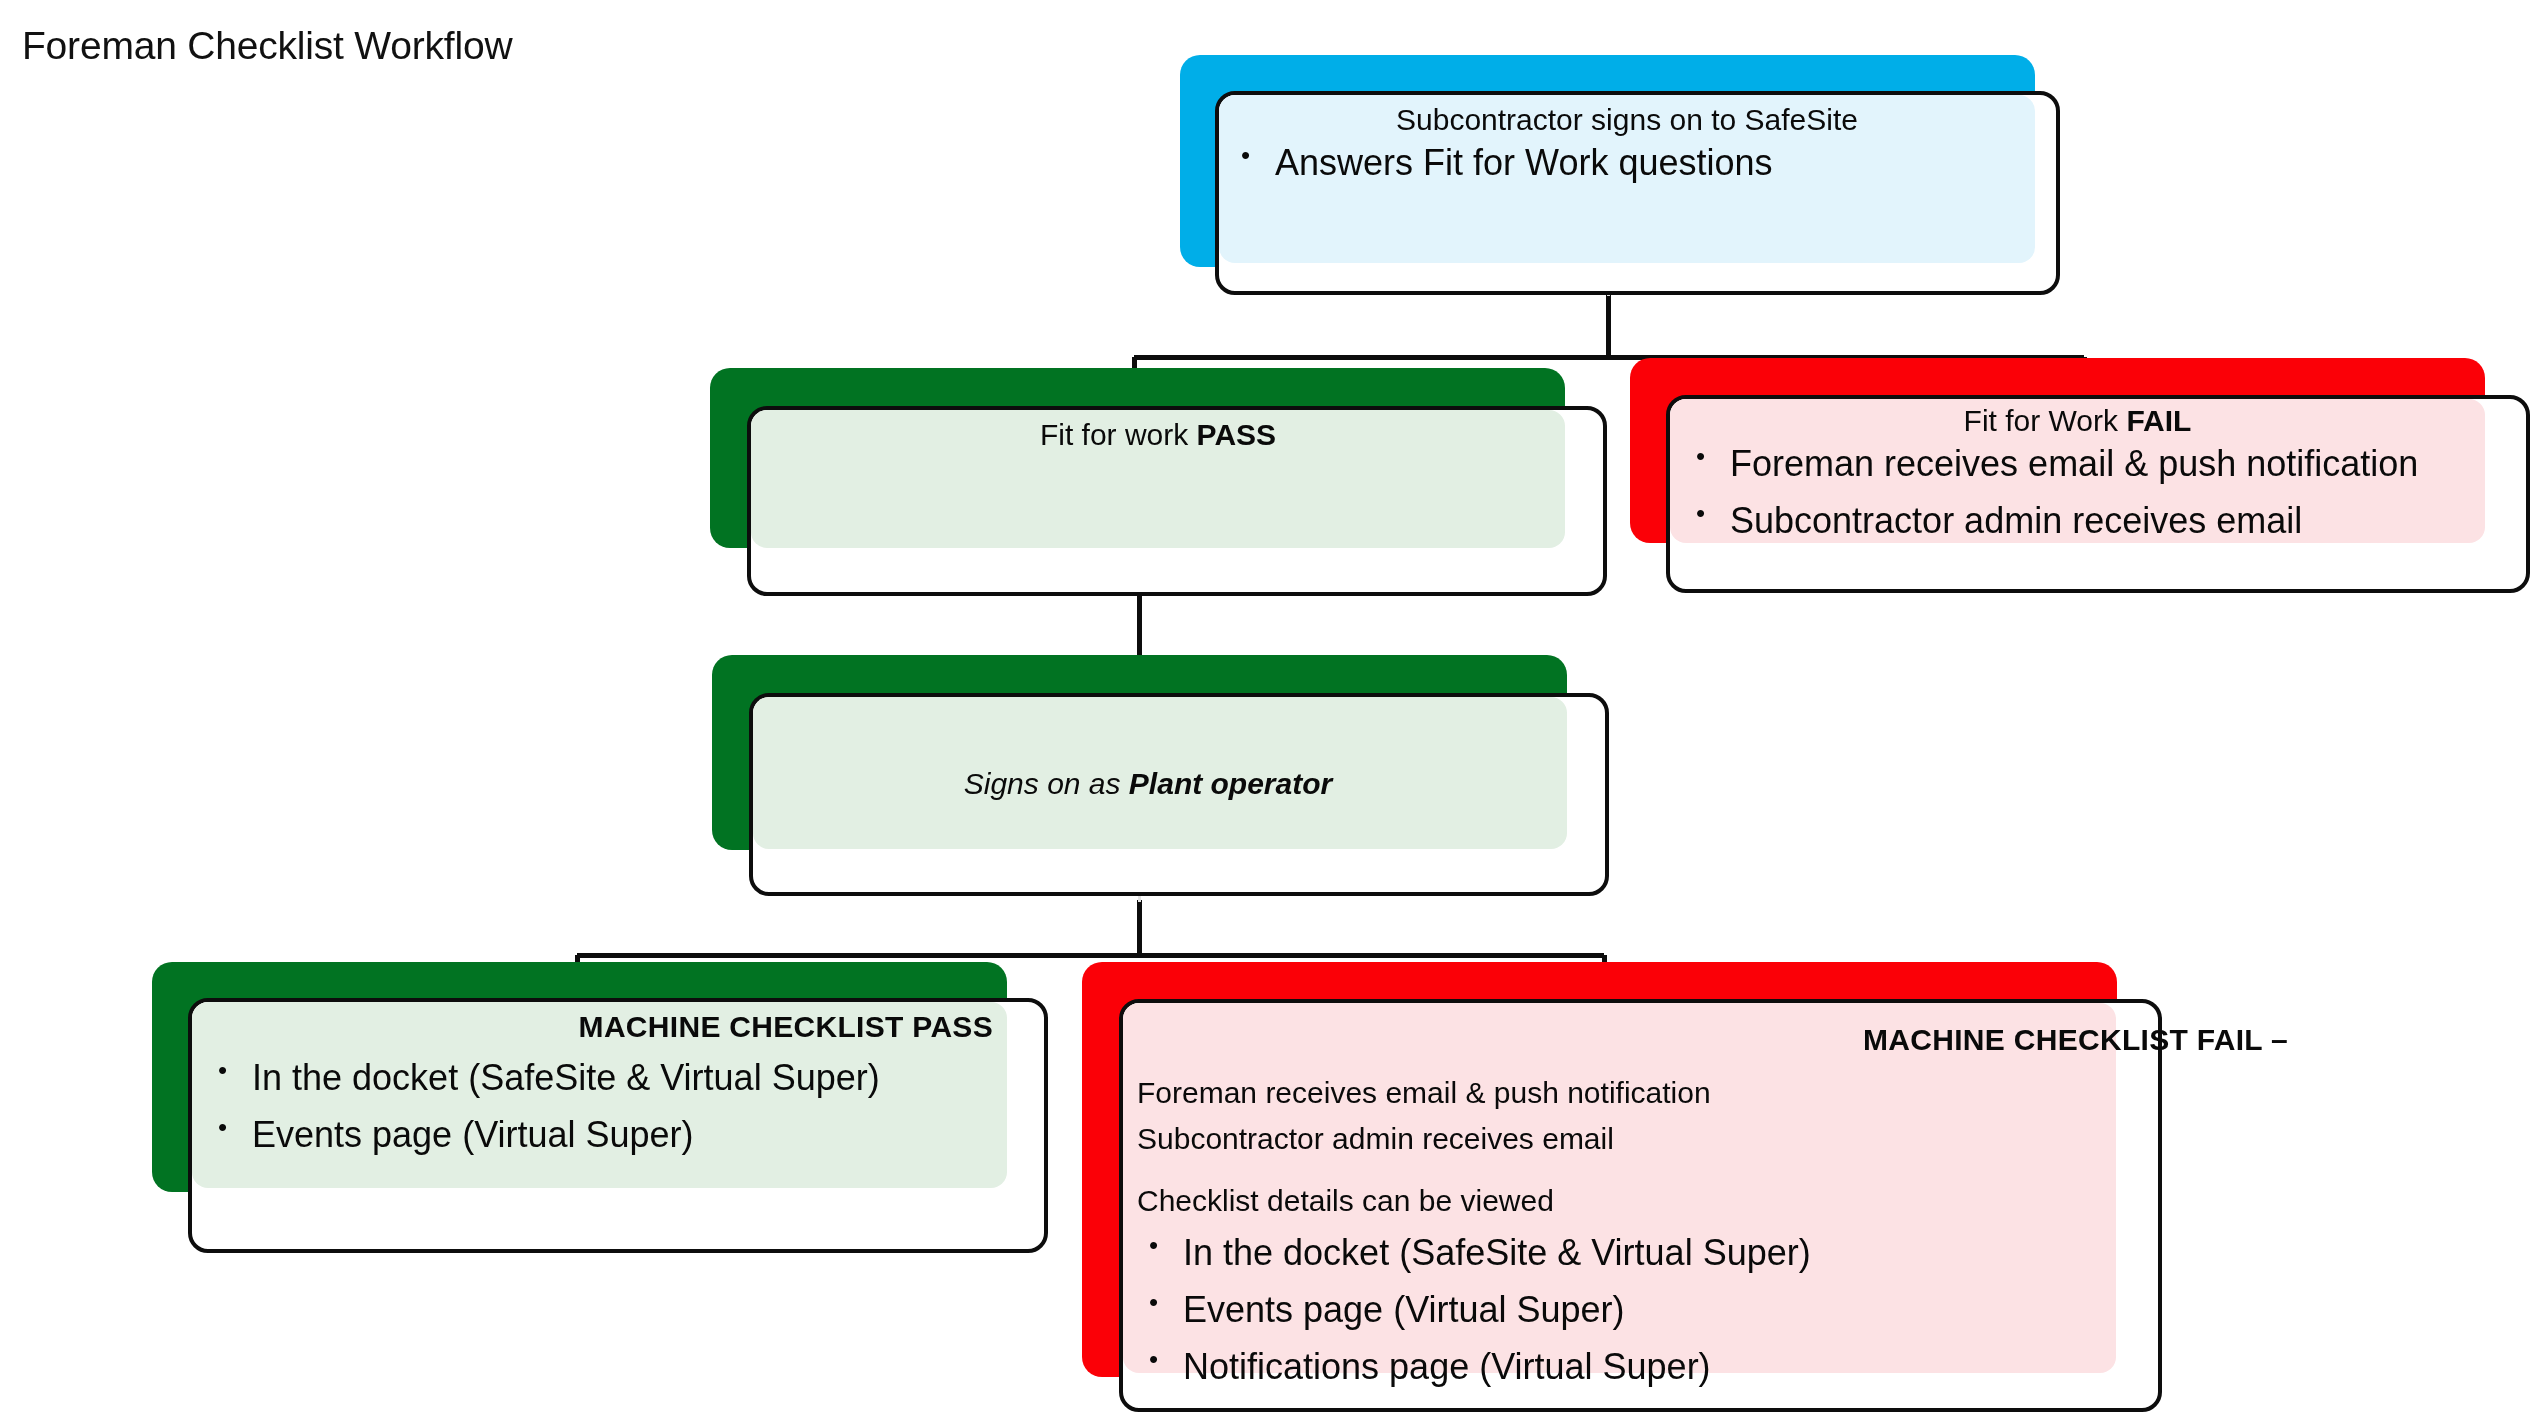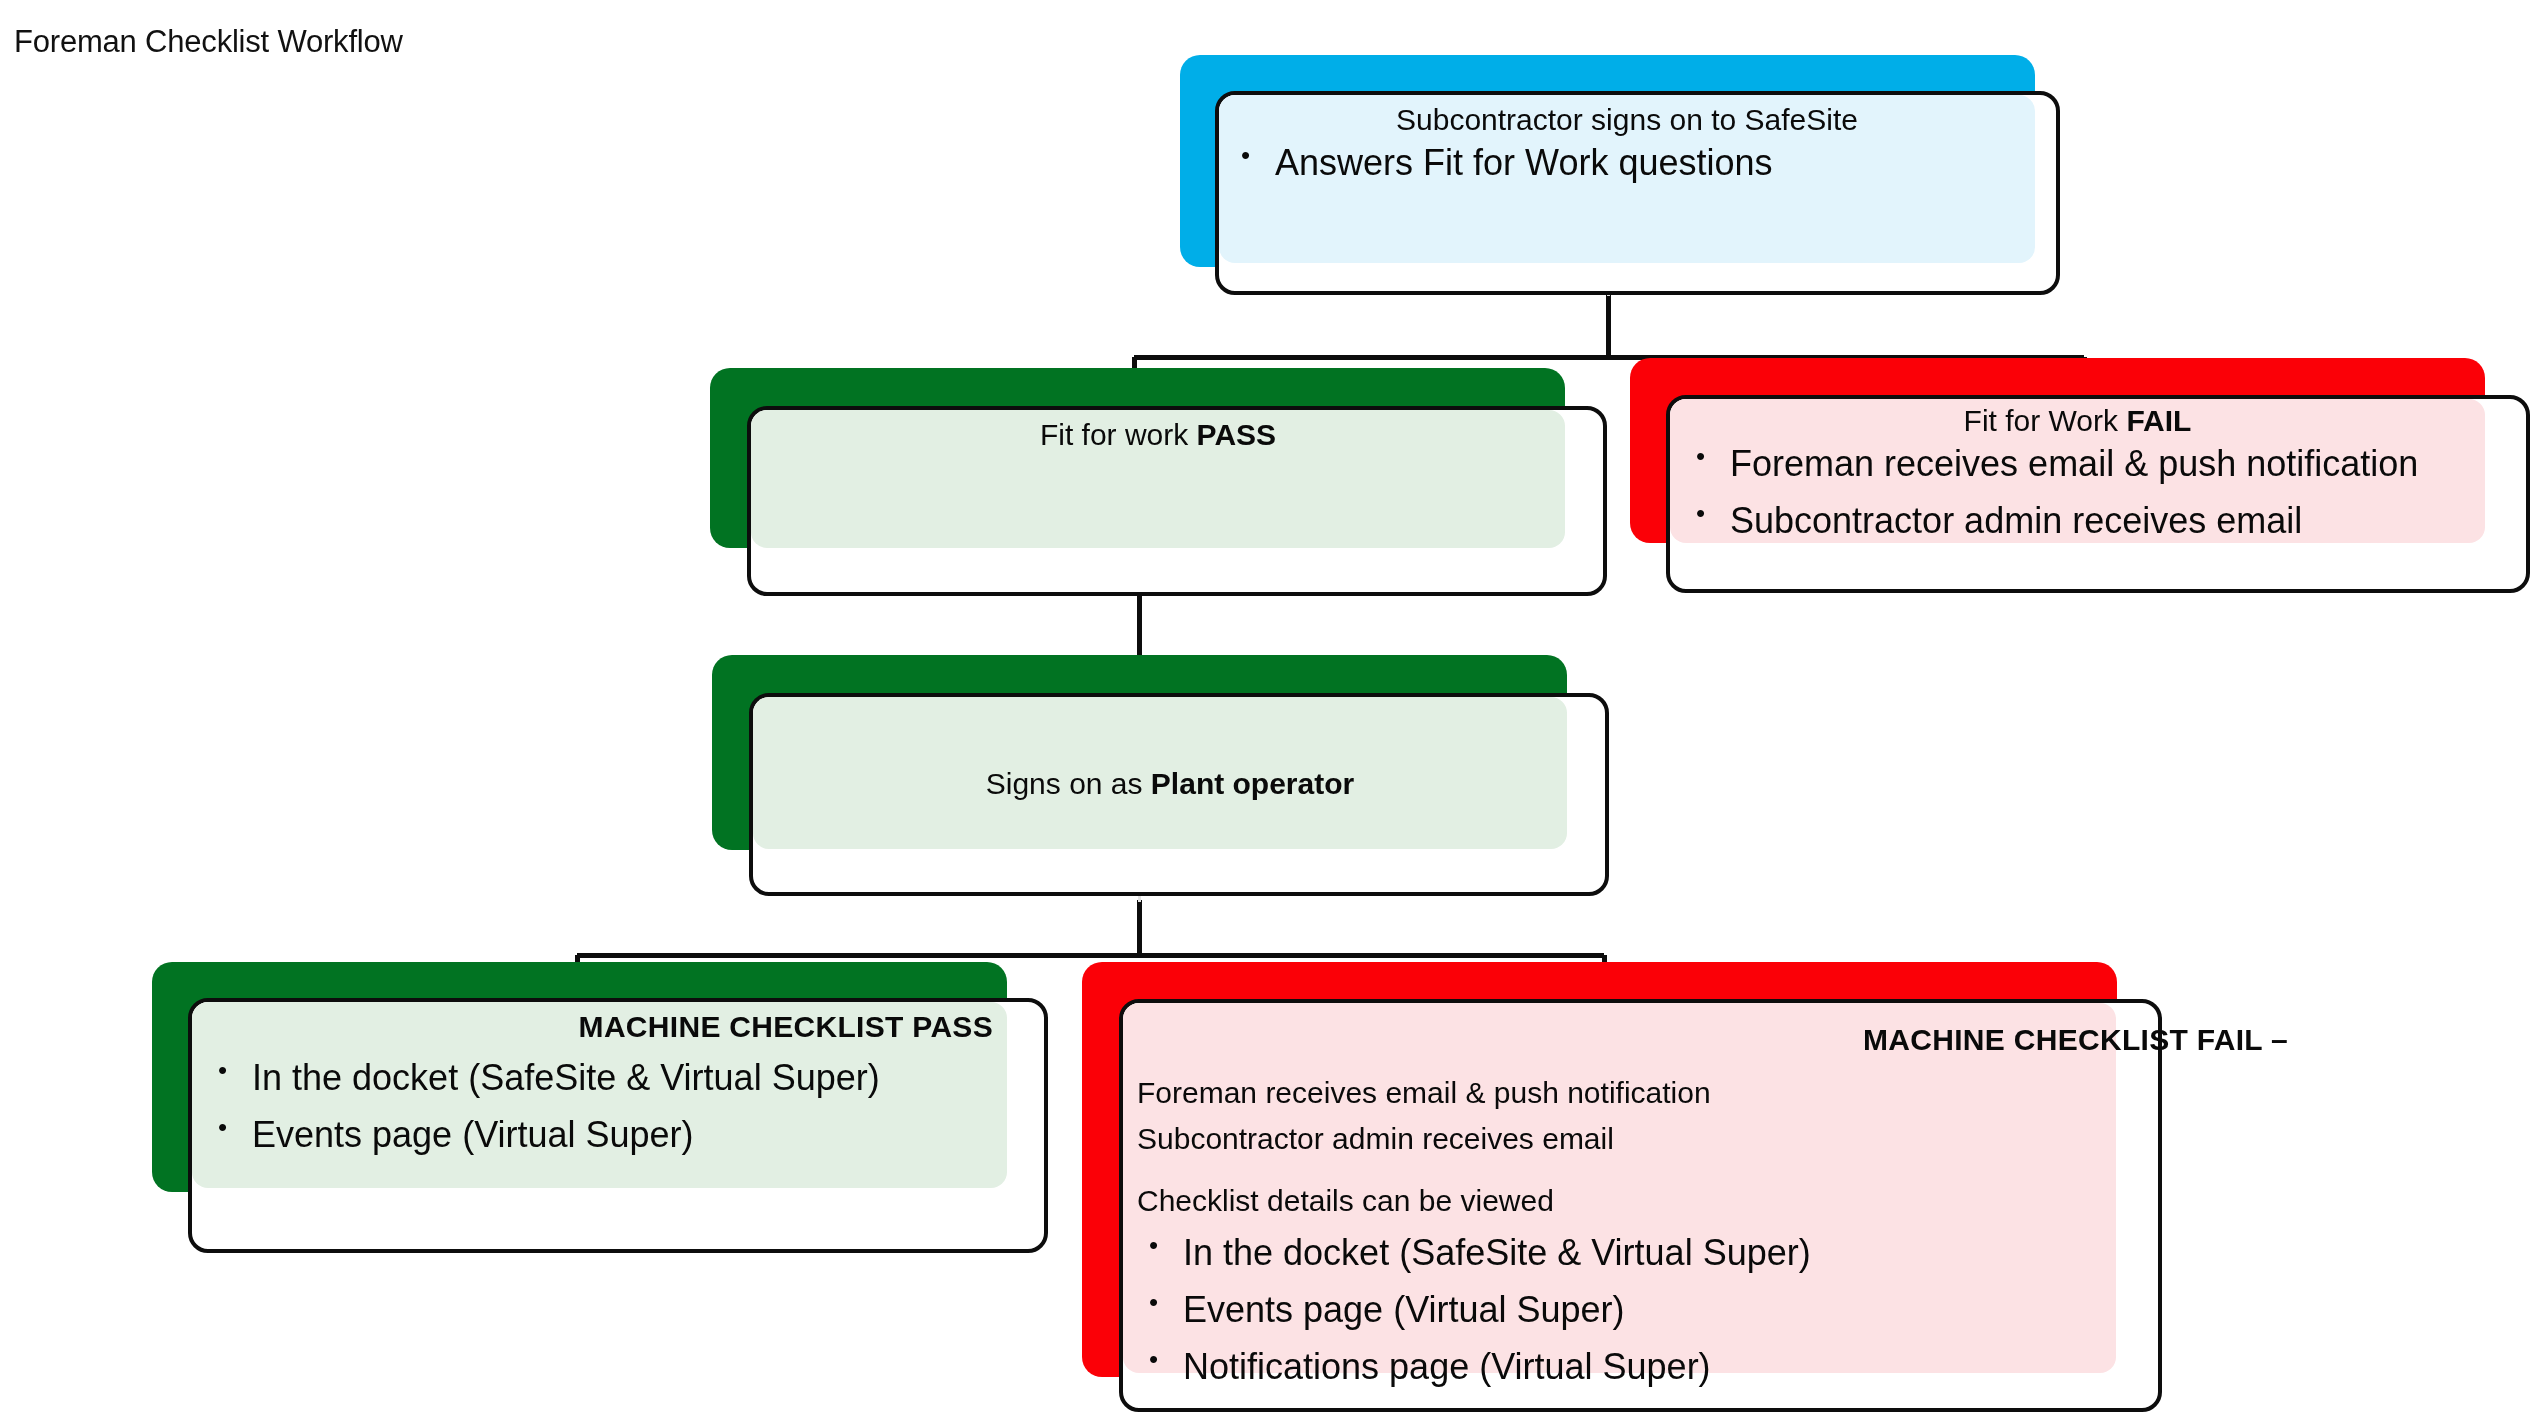--- a/index.html
+++ b/index.html
@@ -16,23 +16,23 @@
     position: relative;
     width: 2544px;
     height: 1426px;
     background: #ffffff;
     overflow: hidden;
   }
 
   
   #page-title {
     position: absolute;
-    left: 14px;
+    left: 22px;
     top: 24px;
-    font-size: 31px;
+    font-size: 39px;
     line-height: 1.15;
     color: #111111;
     letter-spacing: -0.2px;
     white-space: nowrap;
   }
 
   
   #connectors {
     position: absolute;
     left: 0;
@@ -143,21 +143,21 @@
   #node-fail .slab    { width: 855px; height: 185px; }
   #node-fail .card    { left: 36px; top: 37px; width: 864px; height: 198px; }
   #node-fail .tint    { left: 40px; top: 41px; width: 815px; height: 144px; }
   #node-fail .content { left: 40px; top: 44px; width: 815px; padding: 0 14px; }
 
   
   #node-operator          { left: 712px; top: 655px; width: 900px; height: 245px; }
   #node-operator .slab    { width: 855px; height: 195px; }
   #node-operator .card    { left: 37px; top: 38px; width: 860px; height: 203px; }
   #node-operator .tint    { left: 41px; top: 42px; width: 814px; height: 152px; }
-  #node-operator .content { left: 51px; top: 110px; width: 814px; padding: 0 10px; }
+  #node-operator .content { left: 29px; top: 110px; width: 814px; padding: 0 10px; font-style: italic; }
 
   
   #node-mcpass          { left: 152px; top: 962px; width: 900px; height: 300px; }
   #node-mcpass .slab    { width: 855px; height: 230px; }
   #node-mcpass .card    { left: 36px; top: 36px; width: 860px; height: 255px; }
   #node-mcpass .tint    { left: 40px; top: 40px; width: 815px; height: 186px; }
   #node-mcpass .content { left: 40px; top: 46px; width: 815px; padding: 0 14px; }
 
   
   #node-mcfail          { left: 1082px; top: 962px; width: 1080px; height: 450px; }

